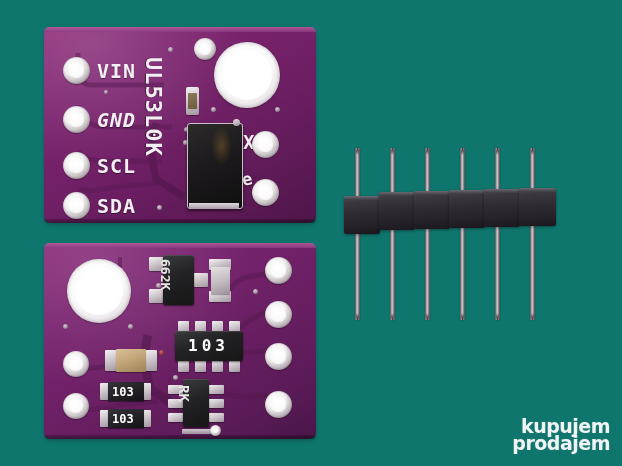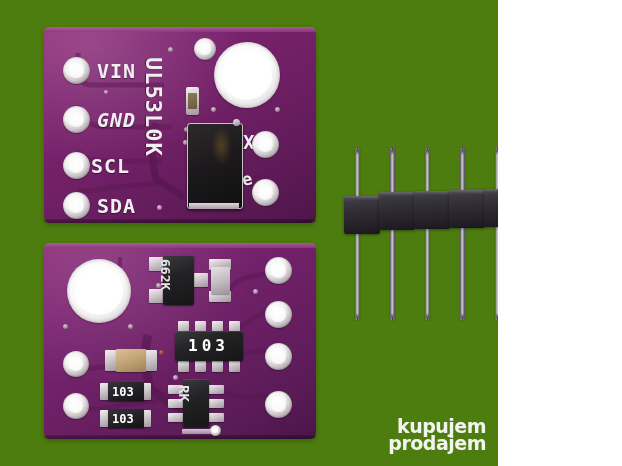--- a/index.html
+++ b/index.html
@@ -6,23 +6,23 @@
   html, body {
     margin: 0;
     padding: 0;
     background: #ffffff;
   }
   body {
     font-family: "Liberation Sans", sans-serif;
   }
   #scene {
     position: relative;
-    width: 498px;
+    width: 622px;
     height: 466px;
-    background: #4d7c0f;
+    background: #0f766e;
     overflow: hidden;
   }
 
   
   .pcb {
     position: absolute;
     border-radius: 7px;
     box-shadow: 0 2px 5px rgba(0,0,0,0.22);
   }
   .pcb-front {
@@ -248,21 +248,21 @@
       </div>
     <div class="pad" style="left:19px; top:125px; width:27px; height:27px;">
         <div class="hole"></div>
       </div>
     <div class="pad" style="left:19px; top:165px; width:27px; height:27px;">
         <div class="hole"></div>
       </div>
 
     <div class="silk silk-pin" style="left:53px; top:32px;">VIN</div>
     <div class="silk silk-pin" style="left:53px; top:81px;font-style:italic;">GND</div>
-    <div class="silk silk-pin" style="left:47px; top:127px;">SCL</div>
+    <div class="silk silk-pin" style="left:53px; top:127px;">SCL</div>
     <div class="silk silk-pin" style="left:53px; top:167px;">SDA</div>
 
     <div class="silk silk-part" style="left:122px; top:30px;">UL53L0K</div>
 
     <div class="silk silk-mark" style="left:199px; top:104px; font-size:19px;">X</div>
     <div class="silk silk-mark" style="left:198px; top:142px; font-size:17px; transform:rotate(-12deg);">e</div>
 
     <div class="smallvia" style="left:60px; top:63px; width:4px; height:4px;"></div>
     <div class="smallvia" style="left:124px; top:20px; width:5px; height:5px;"></div>
     <div class="smallvia" style="left:113px; top:178px; width:5px; height:5px;"></div>

